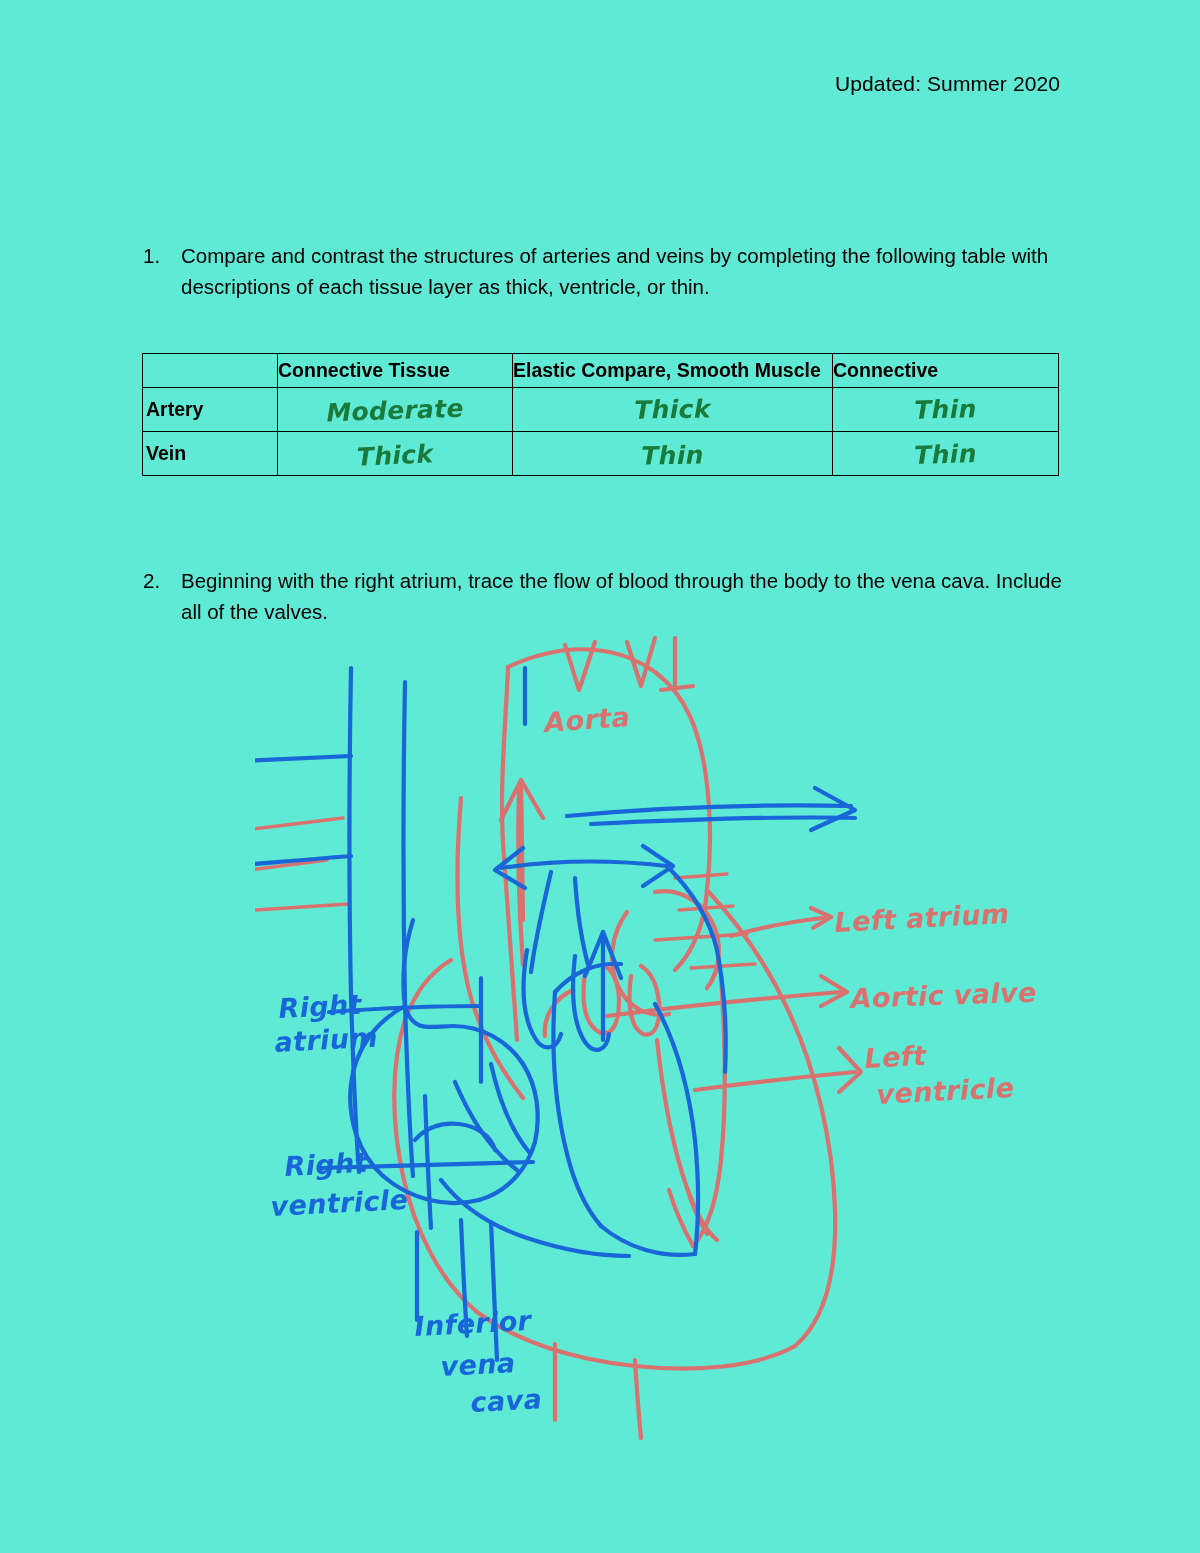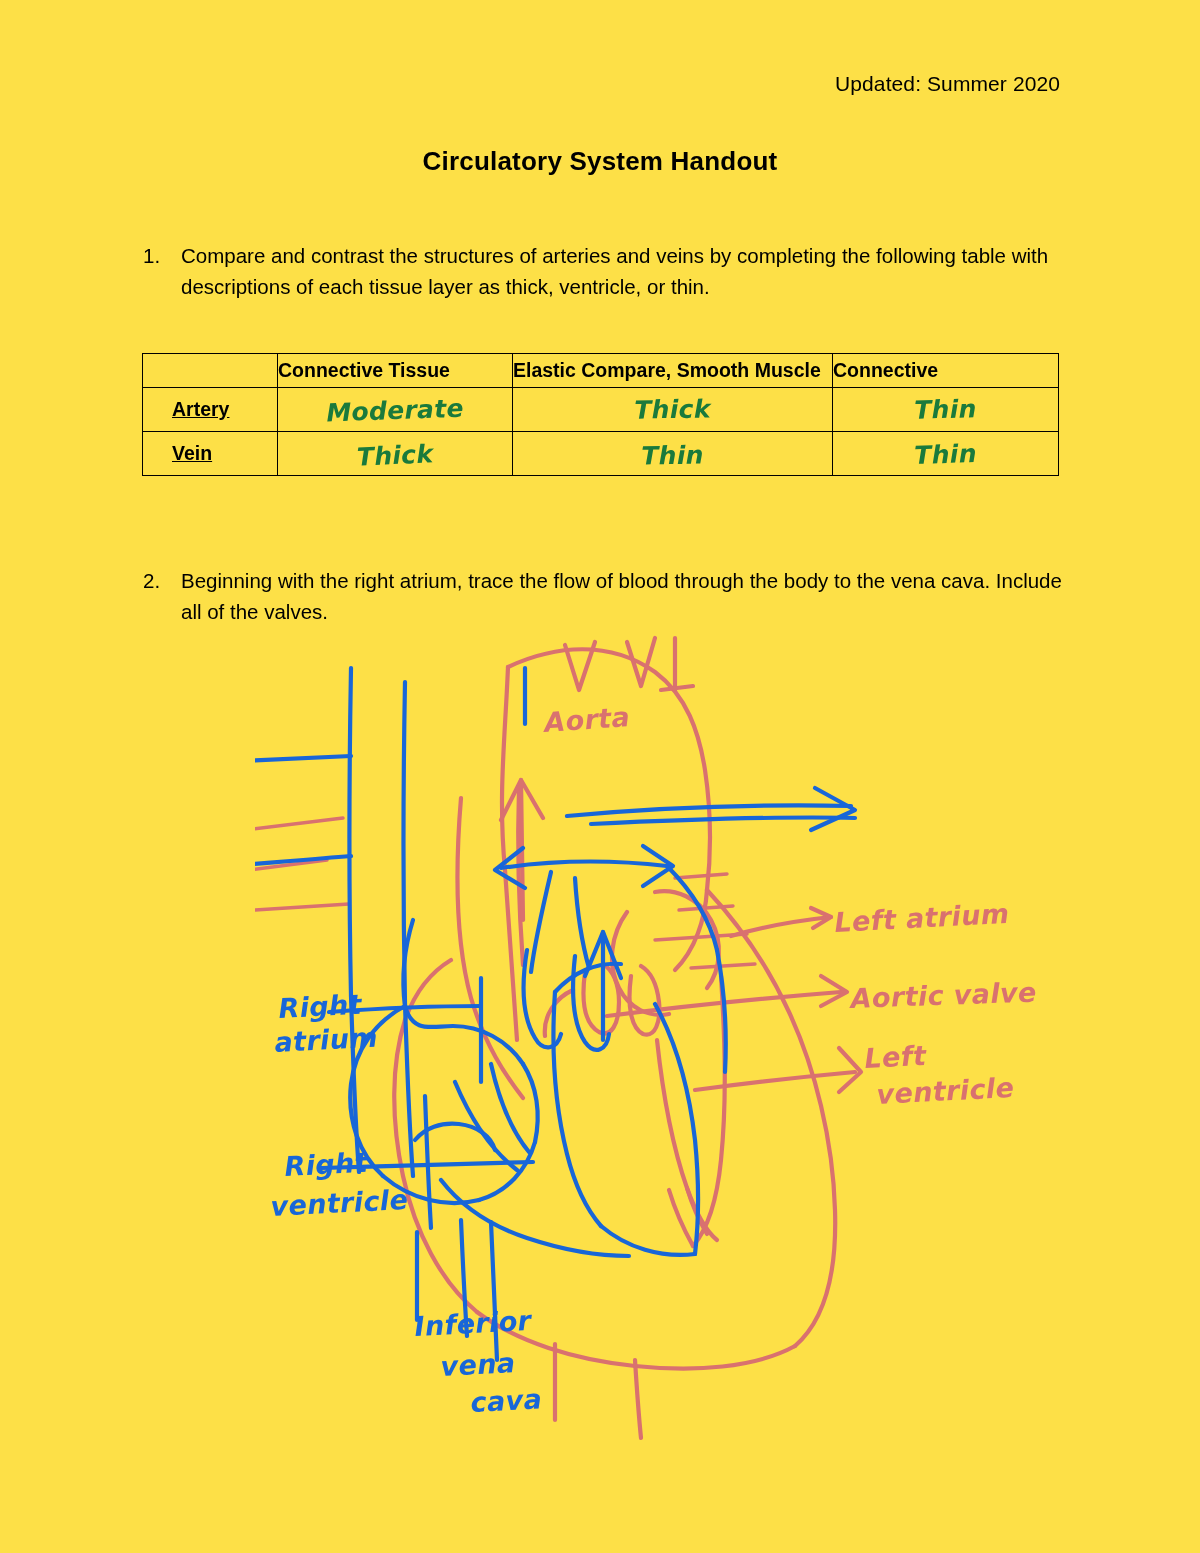--- a/index.html
+++ b/index.html
@@ -9,21 +9,21 @@
     background: #ffffff;
   }
   body {
     font-family: "Liberation Sans", sans-serif;
     color: #000000;
   }
   .page {
     position: relative;
     width: 1200px;
     height: 1553px;
-    background: #fde047;
+    background: #5eead4;
     overflow: hidden;
   }
   .updated-line {
     position: absolute;
     top: 72px;
     right: 140px;
     font-size: 21px;
     letter-spacing: 0.1px;
     white-space: nowrap;
   }
@@ -80,22 +80,21 @@
     height: 33px;
     font-size: 19.5px;
     font-weight: bold;
     text-align: left;
   }
   .tissue-table td.rowlabel {
     height: 43px;
     font-size: 19.5px;
     font-weight: bold;
     text-align: left;
-    padding-left: 29px;
-    text-decoration: underline;
+    padding-left: 3px;
   }
   .col-blank { width: 135px; }
   .col-ct    { width: 235px; }
   .col-ef    { width: 320px; }
   .col-en    { width: 226px; }
   .hand-green {
     font-family: "DejaVu Sans", sans-serif;
     color: #1a7a3c;
     font-size: 25px;
     text-align: center;
@@ -134,21 +133,20 @@
   .lbl-red  { fill: #d9716f; }
   .lbl-blue { fill: #1866d8; }
 </style>
 </head>
 <body>
 
 <div class="page">
 
   <div class="updated-line">Updated: Summer 2020</div>
 
-  <div class="doc-title">Circulatory System Handout</div>
 
   <div class="question" id="question-1">
     <div class="q-num">1.</div>
     <div class="q-text">Compare and contrast the structures of arteries and veins by completing the following table with descriptions of each tissue layer as thick, ventricle, or thin.</div>
   </div>
 
   <table class="tissue-table">
     <colgroup>
       <col class="col-blank">
         <col class="col-ct">

